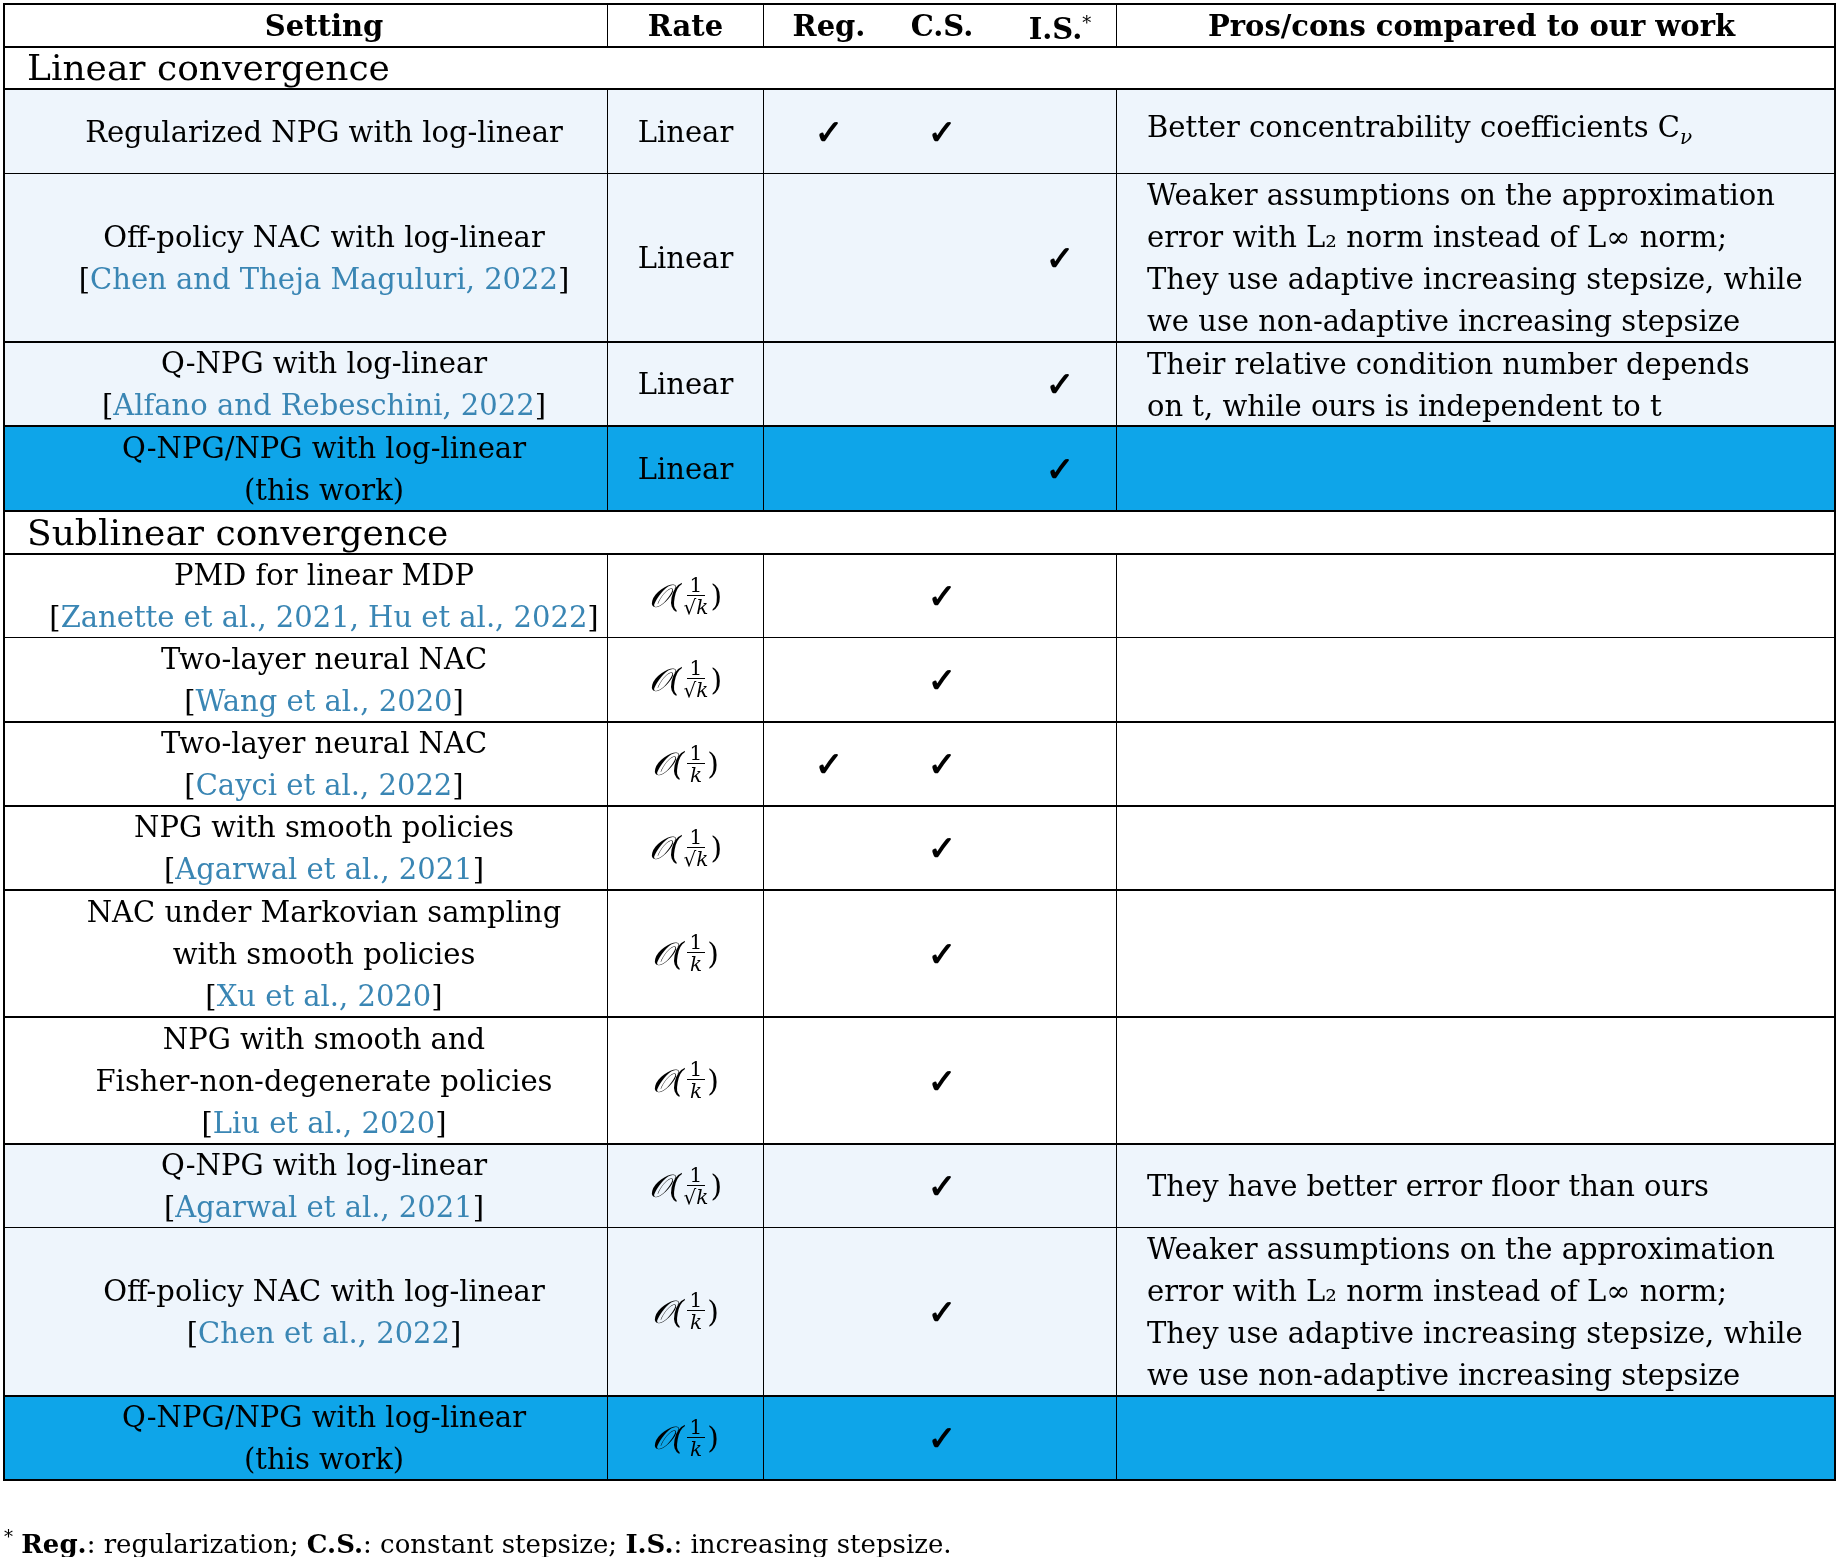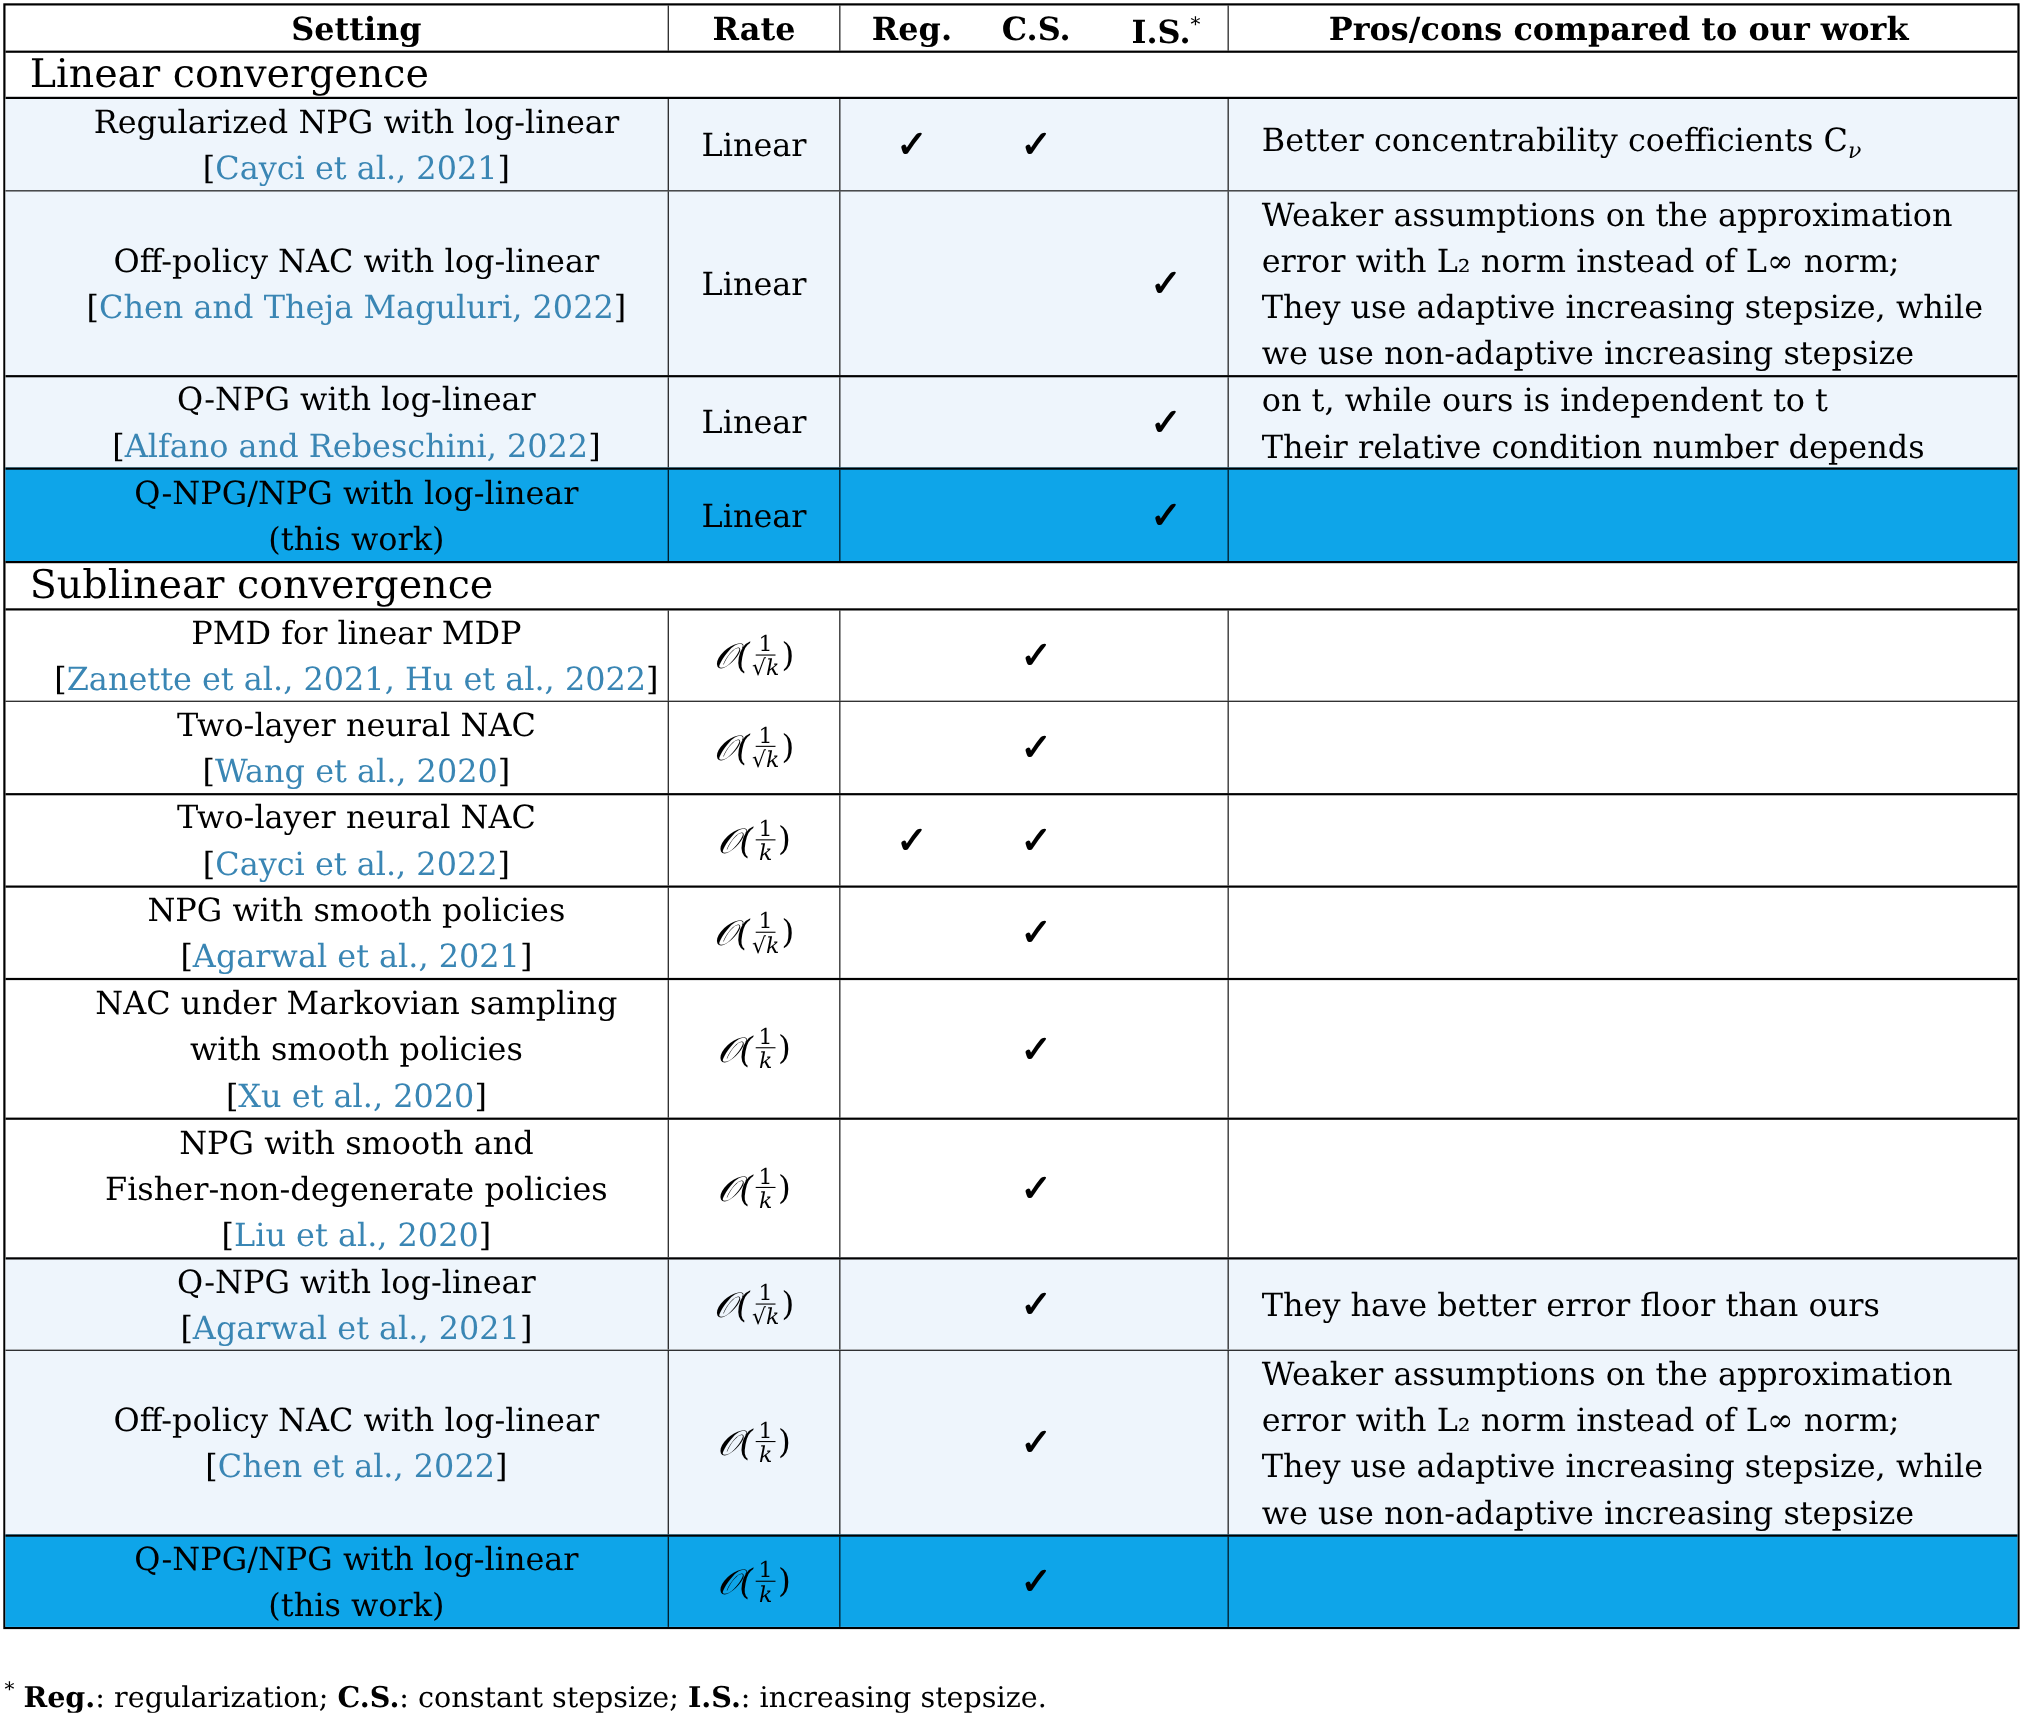--- a/index.html
+++ b/index.html
@@ -76,21 +76,20 @@
     <div class="cell c-pros" style="justify-content:center;padding-left:0">Pros/cons compared to our work</div>
   </div>
 
   <div class="row thick" style="height:42px">
     <div class="section">Linear convergence</div>
   </div>
 
   <div class="row thick bg-light" style="height:85px">
     <div class="cell c-setting">
       <span>Regularized NPG with log-linear</span>
-      <span><span class="bracket">[</span><span class="cite">Cayci et al., 2021</span><span class="bracket">]</span></span>
     </div>
     <div class="cell c-rate">Linear</div>
     <div class="cell c-flags">
       <span class="flag reg">✓</span>
       <span class="flag cs">✓</span>
       <span class="flag is"></span>
     </div>
     <div class="cell c-pros">
       <span><span>Better concentrability coefficients C</span><sub class="it" style="font-size:20px">ν</sub></span>
     </div>
@@ -120,22 +119,22 @@
       <span>Q-NPG with log-linear</span>
       <span><span class="bracket">[</span><span class="cite">Alfano and Rebeschini, 2022</span><span class="bracket">]</span></span>
     </div>
     <div class="cell c-rate">Linear</div>
     <div class="cell c-flags">
       <span class="flag reg"></span>
       <span class="flag cs"></span>
       <span class="flag is">✓</span>
     </div>
     <div class="cell c-pros" style="flex-direction:column;align-items:flex-start">
+      <span class="txt">Their relative condition number depends</span>
       <span class="txt">on t, while ours is independent to t</span>
-      <span class="txt">Their relative condition number depends</span>
     </div>
   </div>
 
   <div class="row thick bg-dark" style="height:85px">
     <div class="cell c-setting">
       <span>Q-NPG/NPG with log-linear</span>
       <span>(this work)</span>
     </div>
     <div class="cell c-rate">Linear</div>
     <div class="cell c-flags">

